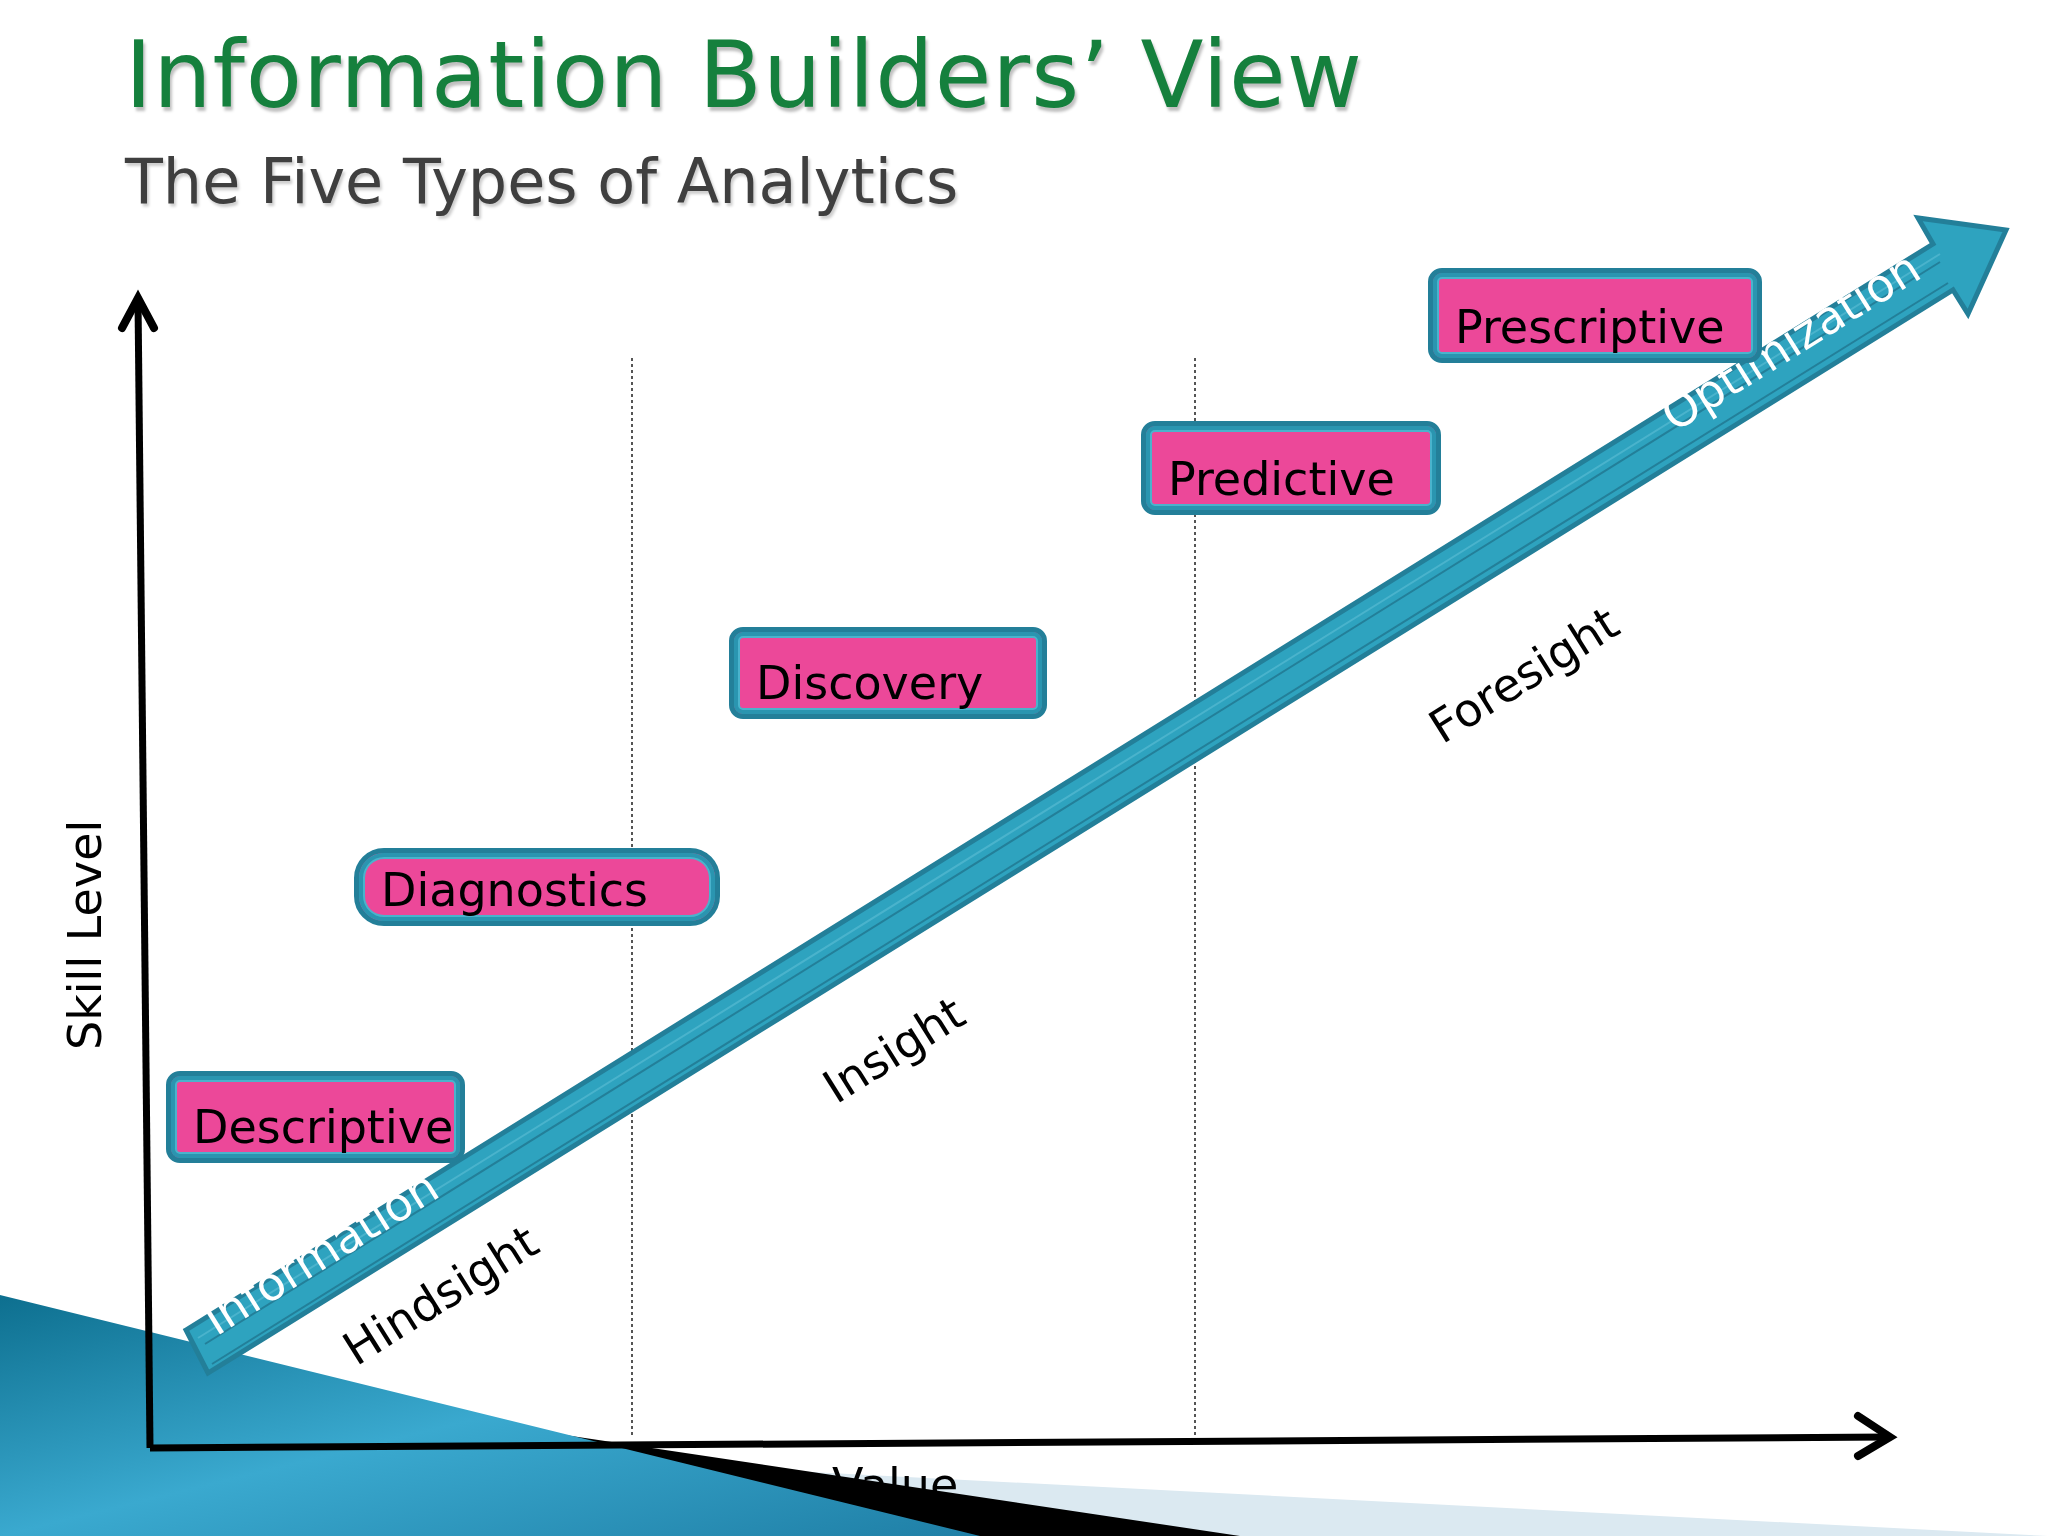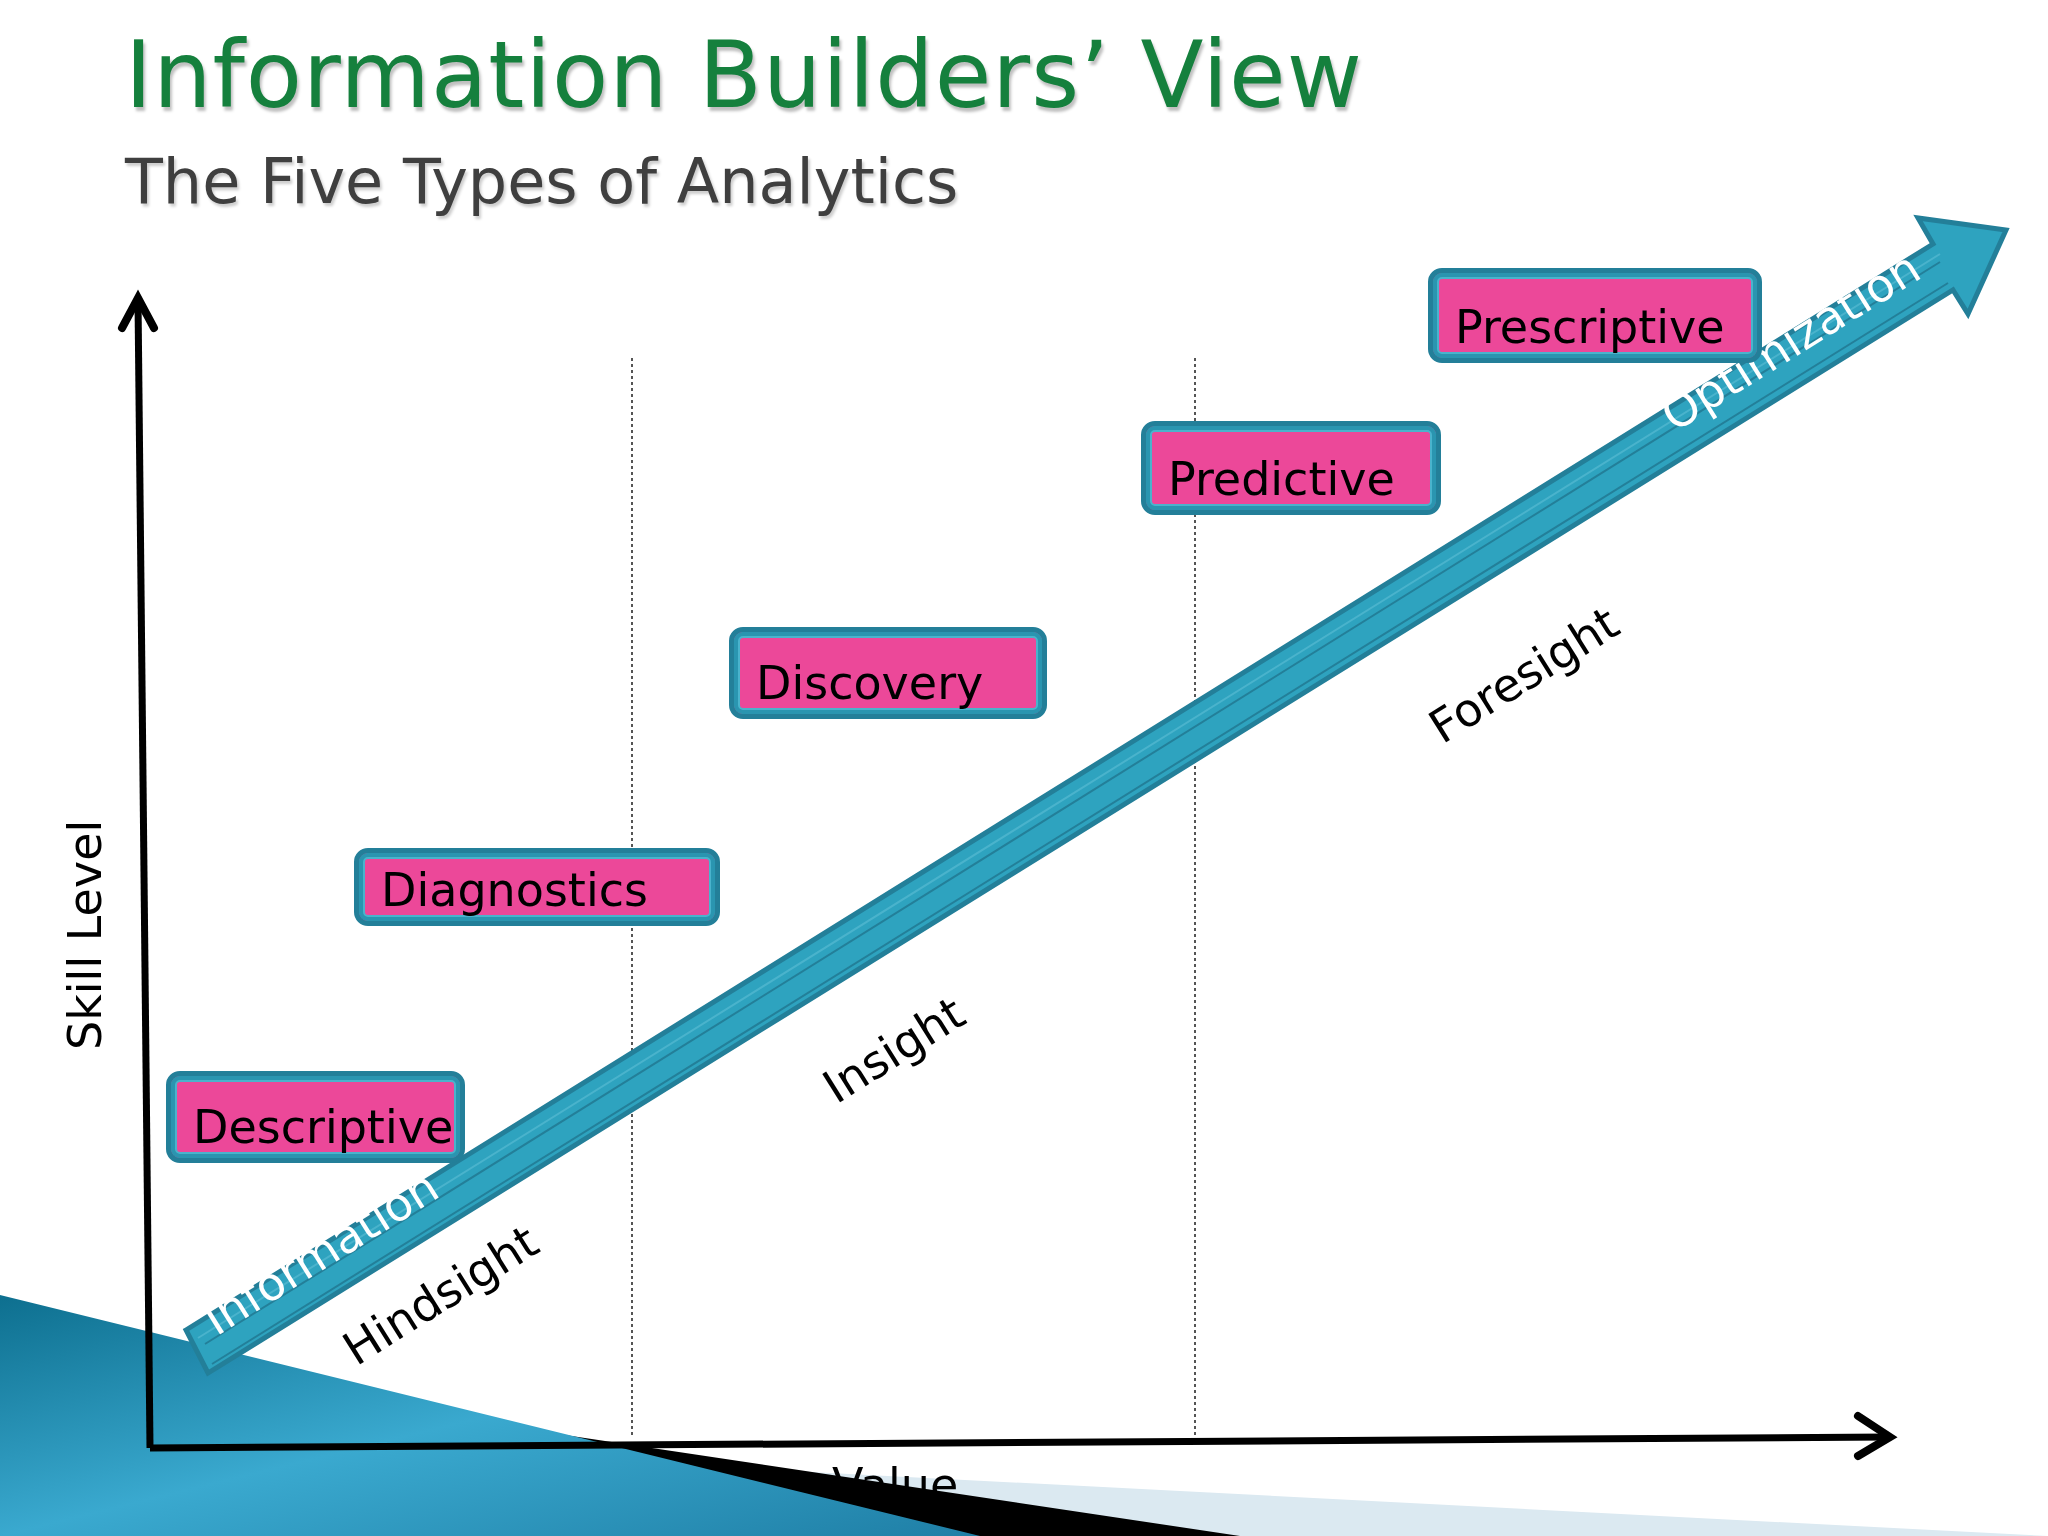--- a/index.html
+++ b/index.html
@@ -64,21 +64,21 @@
 <div class="rot" style="left:222px; top:1292px; color:#ffffff; font-size:46px; transform:rotate(-32deg);">Information</div>
 <div class="rot" style="left:1680px; top:388px; color:#ffffff; font-size:46px; transform:rotate(-32deg);">Optimization</div>
 
 <div class="rot" style="left:362px; top:1322px; font-size:46px; transform:rotate(-32deg);">Hindsight</div>
 <div class="rot" style="left:842px; top:1060px; font-size:46px; transform:rotate(-32deg);">Insight</div>
 <div class="rot" style="left:1448px; top:700px; font-size:46px; transform:rotate(-32deg);">Foresight</div>
 
 <div class="box" style="left:166px; top:1071px; width:299px; height:92px;">
   <span>Descriptive</span>
 </div>
-<div class="box" style="left:354px; top:848px; width:366px; height:78px;">
+<div class="box" style="left:354px; top:848px; width:366px; height:78px;border-radius:30px;">
   <span>Diagnostics</span>
 </div>
 <div class="box" style="left:729px; top:627px; width:318px; height:92px;padding-left:25px;">
   <span>Discovery</span>
 </div>
 <div class="box" style="left:1121px; top:421px; width:300px; height:94px;margin-left:20px;">
   <span>Predictive</span>
 </div>
 <div class="box" style="left:1428px; top:268px; width:334px; height:95px;">
   <span>Prescriptive</span>

